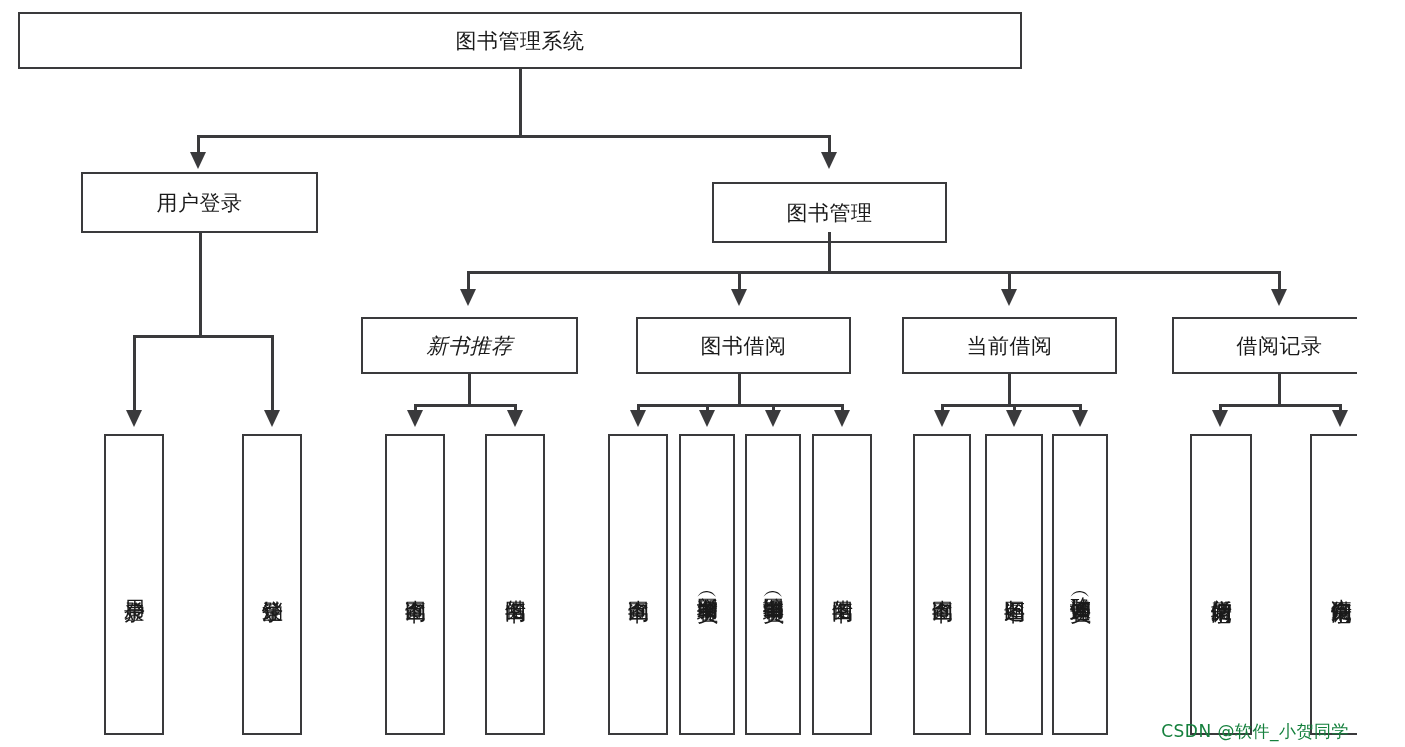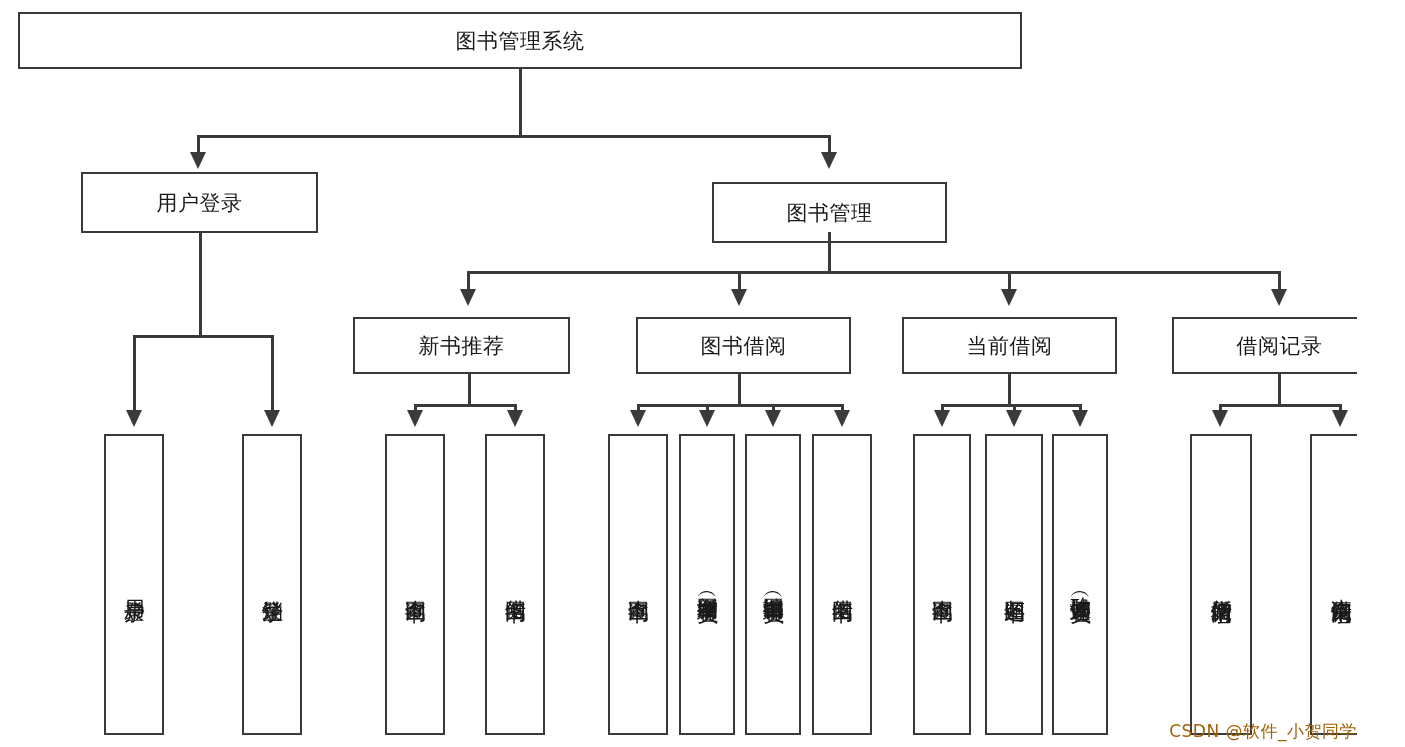--- a/index.html
+++ b/index.html
@@ -55,24 +55,24 @@
   .arrow {
     position: absolute;
     width: 0;
     height: 0;
     border-left: 8px solid transparent;
     border-right: 8px solid transparent;
     border-top: 17px solid #3a3a3c;
   }
   #watermark {
     position: absolute;
-    right: 0;
+    right: 8px;
     bottom: 4px;
     font-size: 17px;
-    color: #a16207;
+    color: #15803d;
     letter-spacing: 0.5px;
     white-space: nowrap;
   }
 </style>
 </head>
 <body>
 
 <div id="canvas">
 
   <div class="node horiz" id="n-root" style="left: 18px; top: 12px; width: 1004px; height: 57px;">
@@ -106,21 +106,21 @@
   <div class="line hline" style="left:467px; top:271px; width:813px;"></div>
   <div class="line vline" style="left:467px; top:271px; height:22px;"></div>
   <div class="arrow" style="left:460px; top:289px;"></div>
   <div class="line vline" style="left:738px; top:271px; height:22px;"></div>
   <div class="arrow" style="left:731px; top:289px;"></div>
   <div class="line vline" style="left:1008px; top:271px; height:22px;"></div>
   <div class="arrow" style="left:1001px; top:289px;"></div>
   <div class="line vline" style="left:1278px; top:271px; height:22px;"></div>
   <div class="arrow" style="left:1271px; top:289px;"></div>
 
-  <div class="node horiz" id="n-l2-0" style="left: 353px; top: 317px; width: 217px; height: 57px;">
+  <div class="node horiz" id="n-l2-0" style="left: 361px; top: 317px; width: 217px; height: 57px; font-style: italic;">
       <span>新书推荐</span>
     </div>
   <div class="node horiz" id="n-l2-1" style="left: 636px; top: 317px; width: 215px; height: 57px;">
       <span>图书借阅</span>
     </div>
   <div class="node horiz" id="n-l2-2" style="left: 902px; top: 317px; width: 215px; height: 57px;">
       <span>当前借阅</span>
     </div>
   <div class="node horiz" id="n-l2-3" style="left: 1172px; top: 317px; width: 215px; height: 57px;">
       <span>借阅记录</span>

